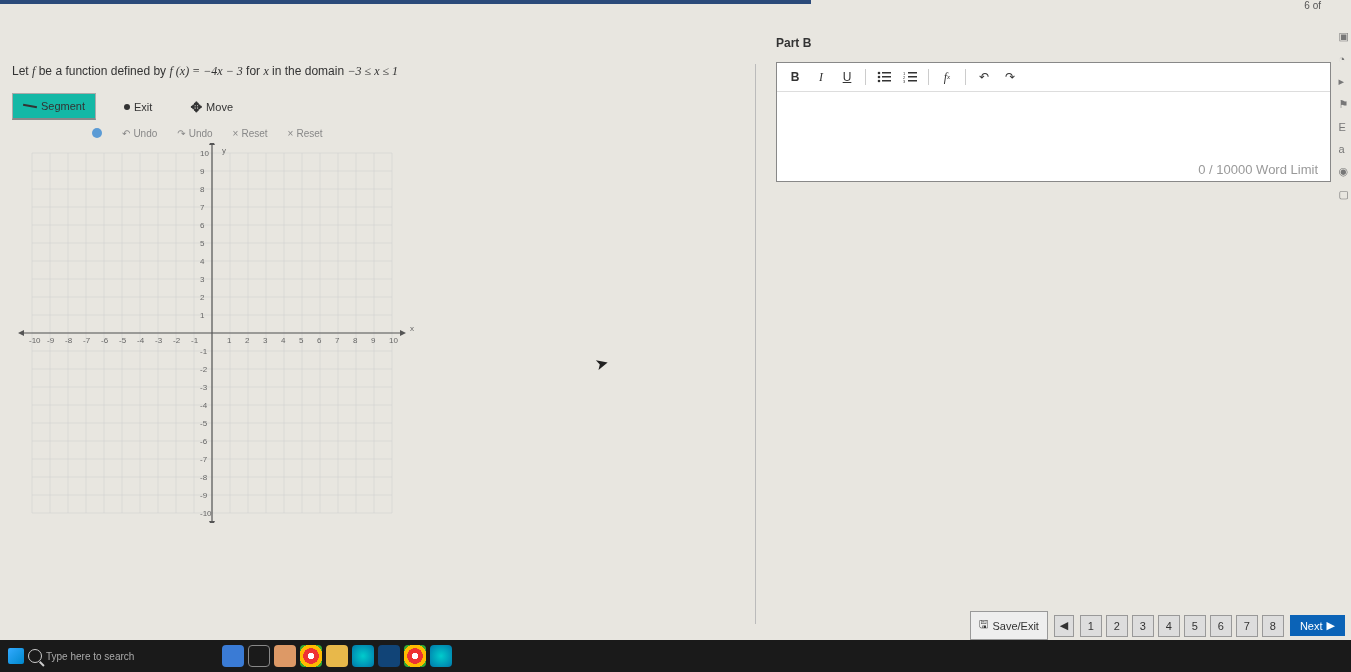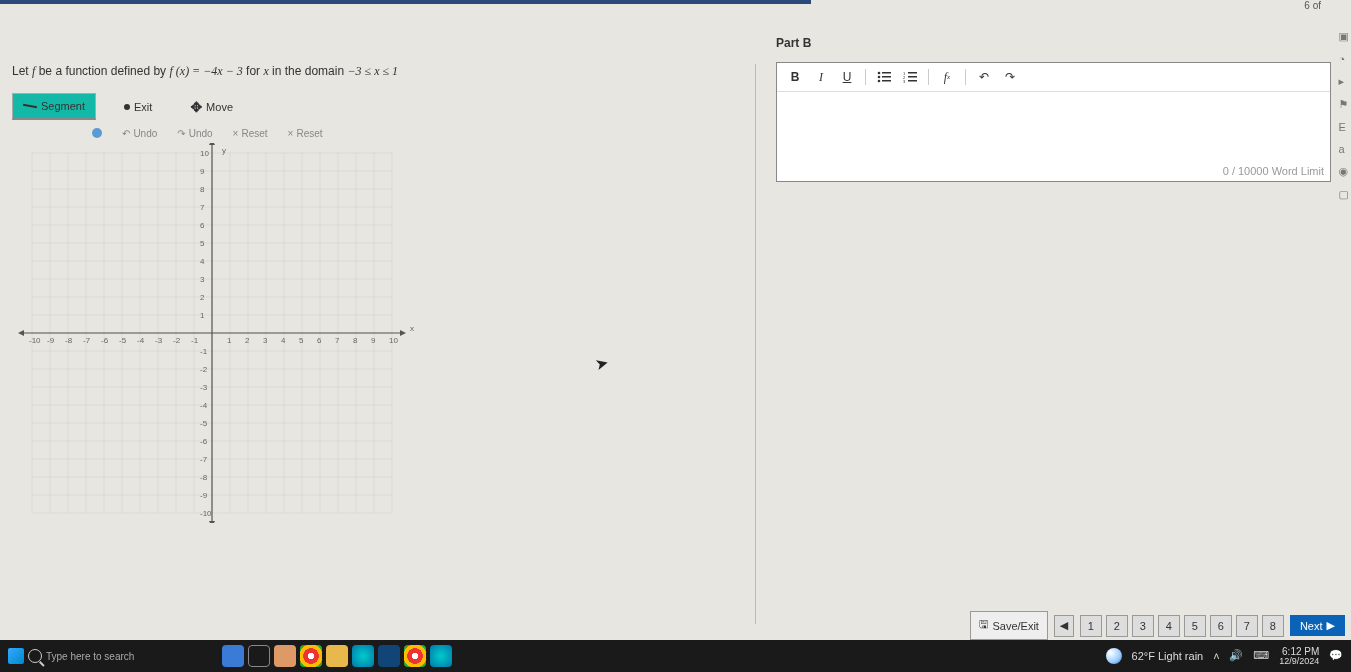--- a/index.html
+++ b/index.html
@@ -152,22 +152,22 @@
     cursor:pointer;
     border-radius:2px;
   }
   .tb-sep { width:1px; height:16px; background:#ccc; margin: 0 4px;}
   .bold { font-weight:bold;}
   .italic { font-style:italic; font-family: serif;}
   .underline { text-decoration: underline;}
   .word-limit {
     position:absolute;
     bottom:4px;
-    right:6px;
-    font-size:11px;
+    right:12px;
+    font-size:13px;
     color:#999;
   }
   .editor-body { min-height:80px; padding:6px; font-size:12px;}
 
   
   .bottom-area {
     position:absolute;
     bottom: 32px;
     right: 6px;
     display:flex;
@@ -482,25 +482,13 @@
   <div class="app generic"></div>
   <div class="app" style="border:1px solid #888;"></div>
   <div class="app generic" style="background:#d96;"></div>
   <div class="app chrome"></div>
   <div class="app folder"></div>
   <div class="app edge"></div>
   <div class="app generic" style="background:#147;"></div>
   <div class="app chrome"></div>
   <div class="app edge"></div>
   <div class="spacer"></div>
-  <div class="tray">
-    <div class="weather-icon"></div>
-    <span>62°F  Light rain</span>
-    <span>˄</span>
-    <span>🔊</span>
-    <span>⌨</span>
-    <div class="clock">
-      <div class="t">6:12 PM</div>
-      <div class="d">12/9/2024</div>
-    </div>
-    <span>💬</span>
-  </div>
 </div>
 
 </body></html>

